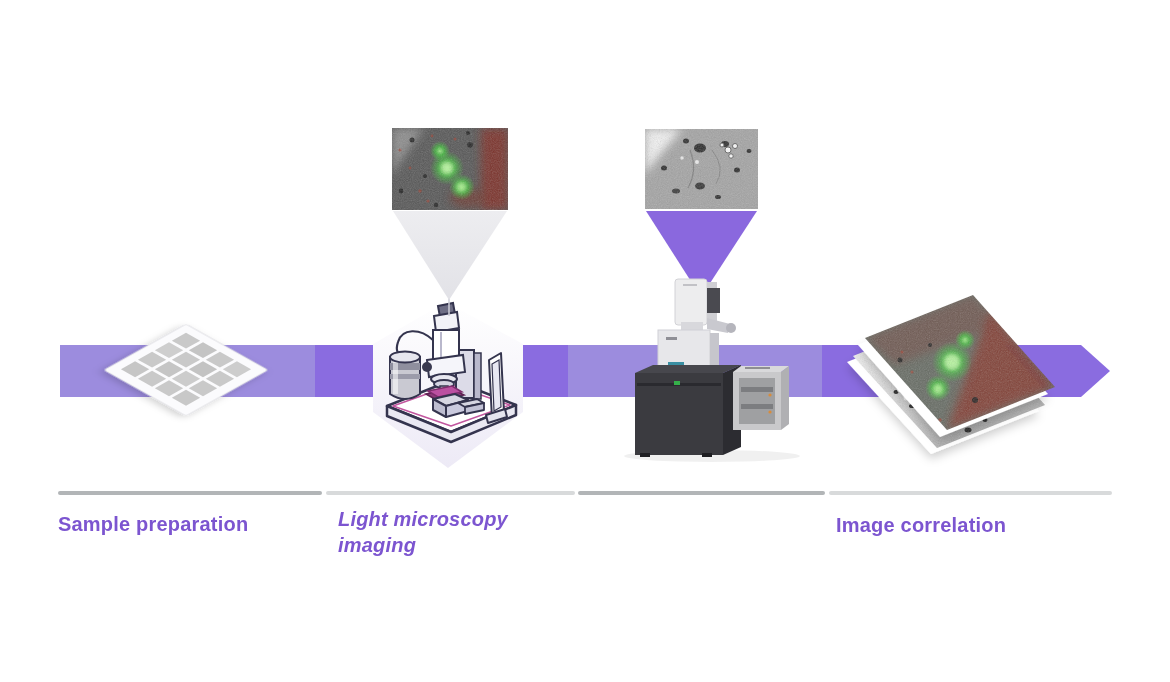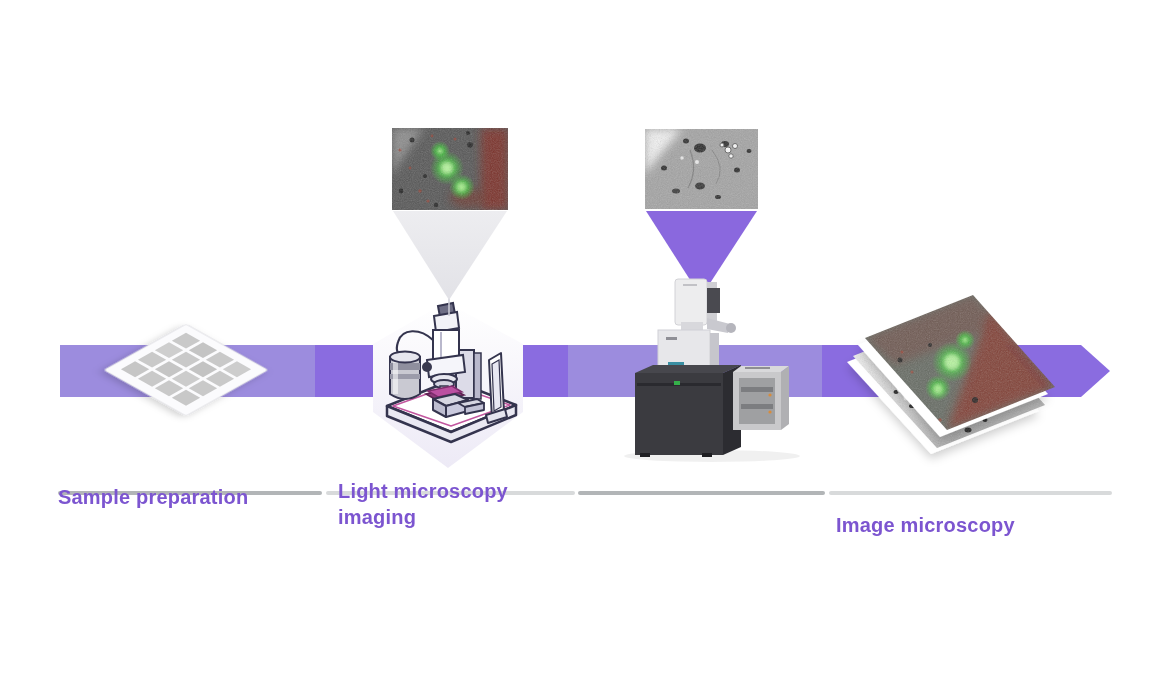--- a/index.html
+++ b/index.html
@@ -17,22 +17,22 @@
   .divider.dark{background:var(--divider-dark);}
   .divider.light{background:var(--divider-light);}
   .d1{left:58px;width:264px;}
   .d2{left:326px;width:249px;}
   .d3{left:578px;width:247px;}
   .d4{left:829px;width:283px;}
   .step-label{
     position:absolute;color:var(--label-color);font-size:20px;line-height:26px;
     font-weight:600;letter-spacing:.2px;
   }
-  .l1{left:58px;top:484px;width:260px;}
-  .l2{left:338px;top:478px;width:195px;}
+  .l1{left:58px;top:511px;width:260px;}
+  .l2{left:338px;top:506px;width:195px;font-style:italic;}
   .l3{left:588px;top:508px;width:215px;}
   .l4{left:836px;top:512px;width:280px;}
 </style>
 </head>
 <body>
 
 <div class="stage">
 
 <svg width="1170" height="682" viewBox="0 0 1170 682">
   <defs>
@@ -315,15 +315,15 @@
   </g>
 </svg>
 
 <div class="divider dark d1"></div>
 <div class="divider light d2"></div>
 <div class="divider dark d3"></div>
 <div class="divider light d4"></div>
 
 <div class="step-label l1">Sample preparation</div>
 <div class="step-label l2">Light microscopy imaging</div>
-<div class="step-label l4">Image microscopy</div>
+<div class="step-label l4">Image correlation</div>
 
 </div>
 
 </body></html>

